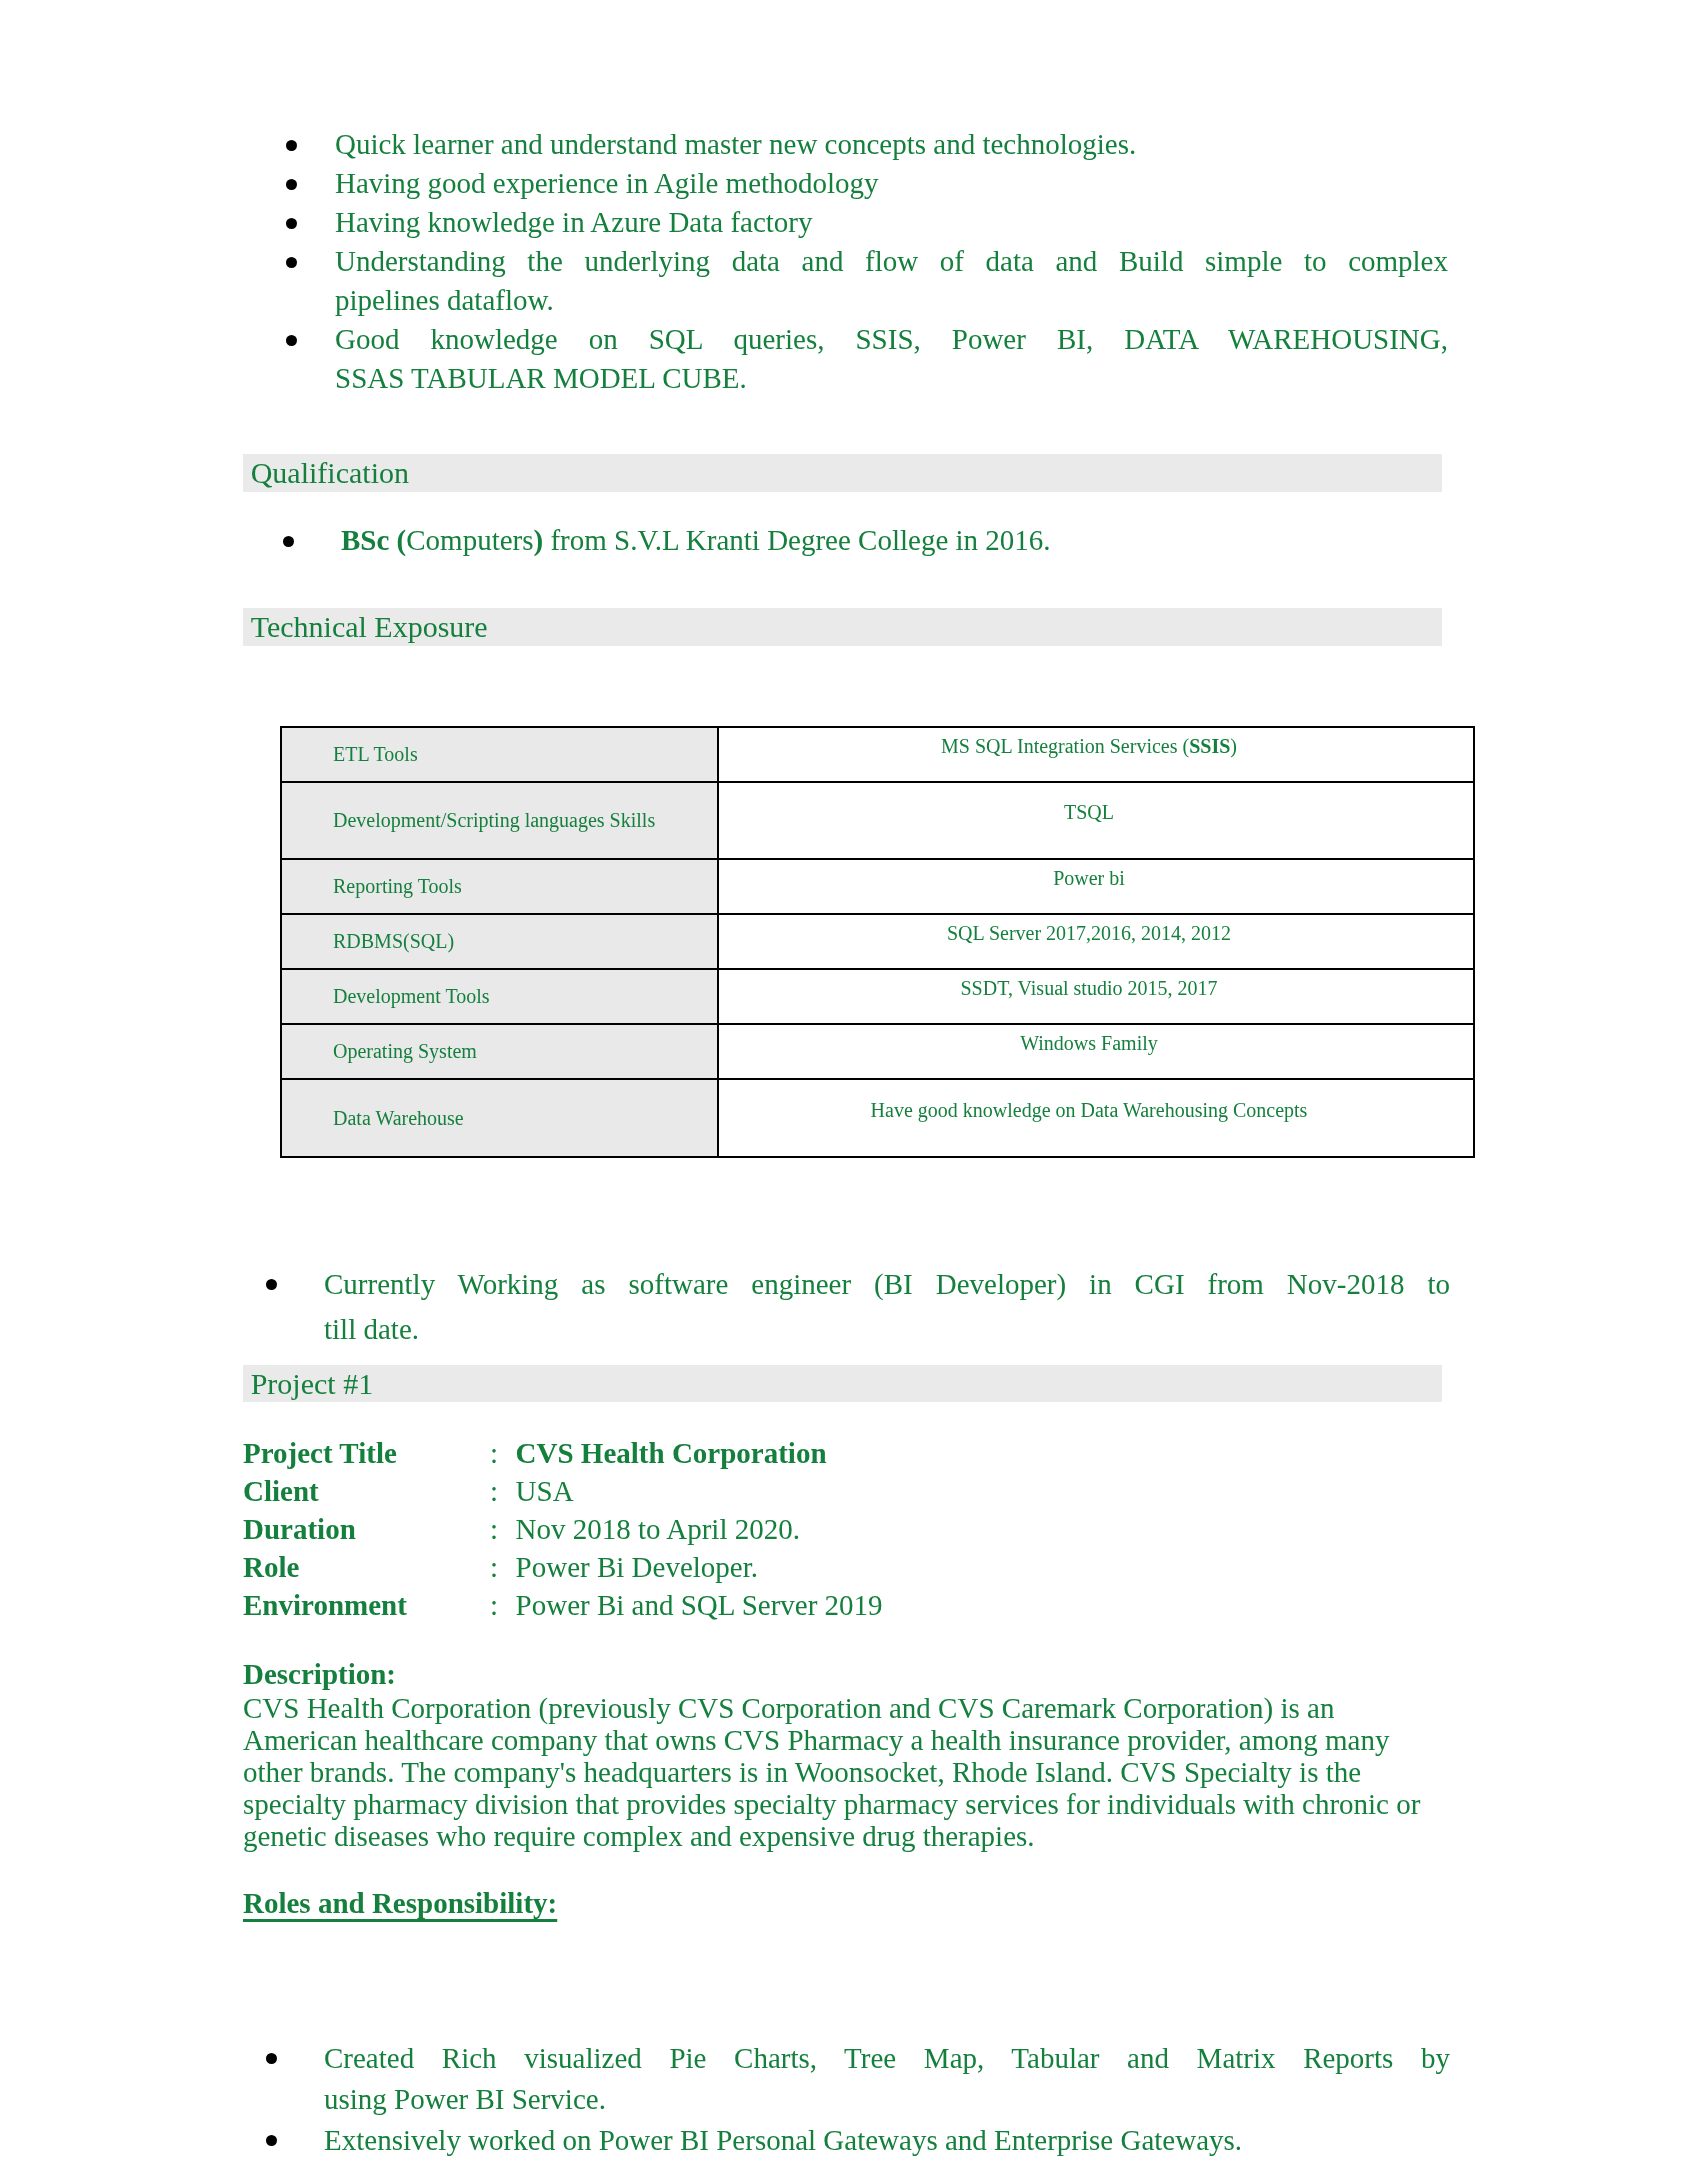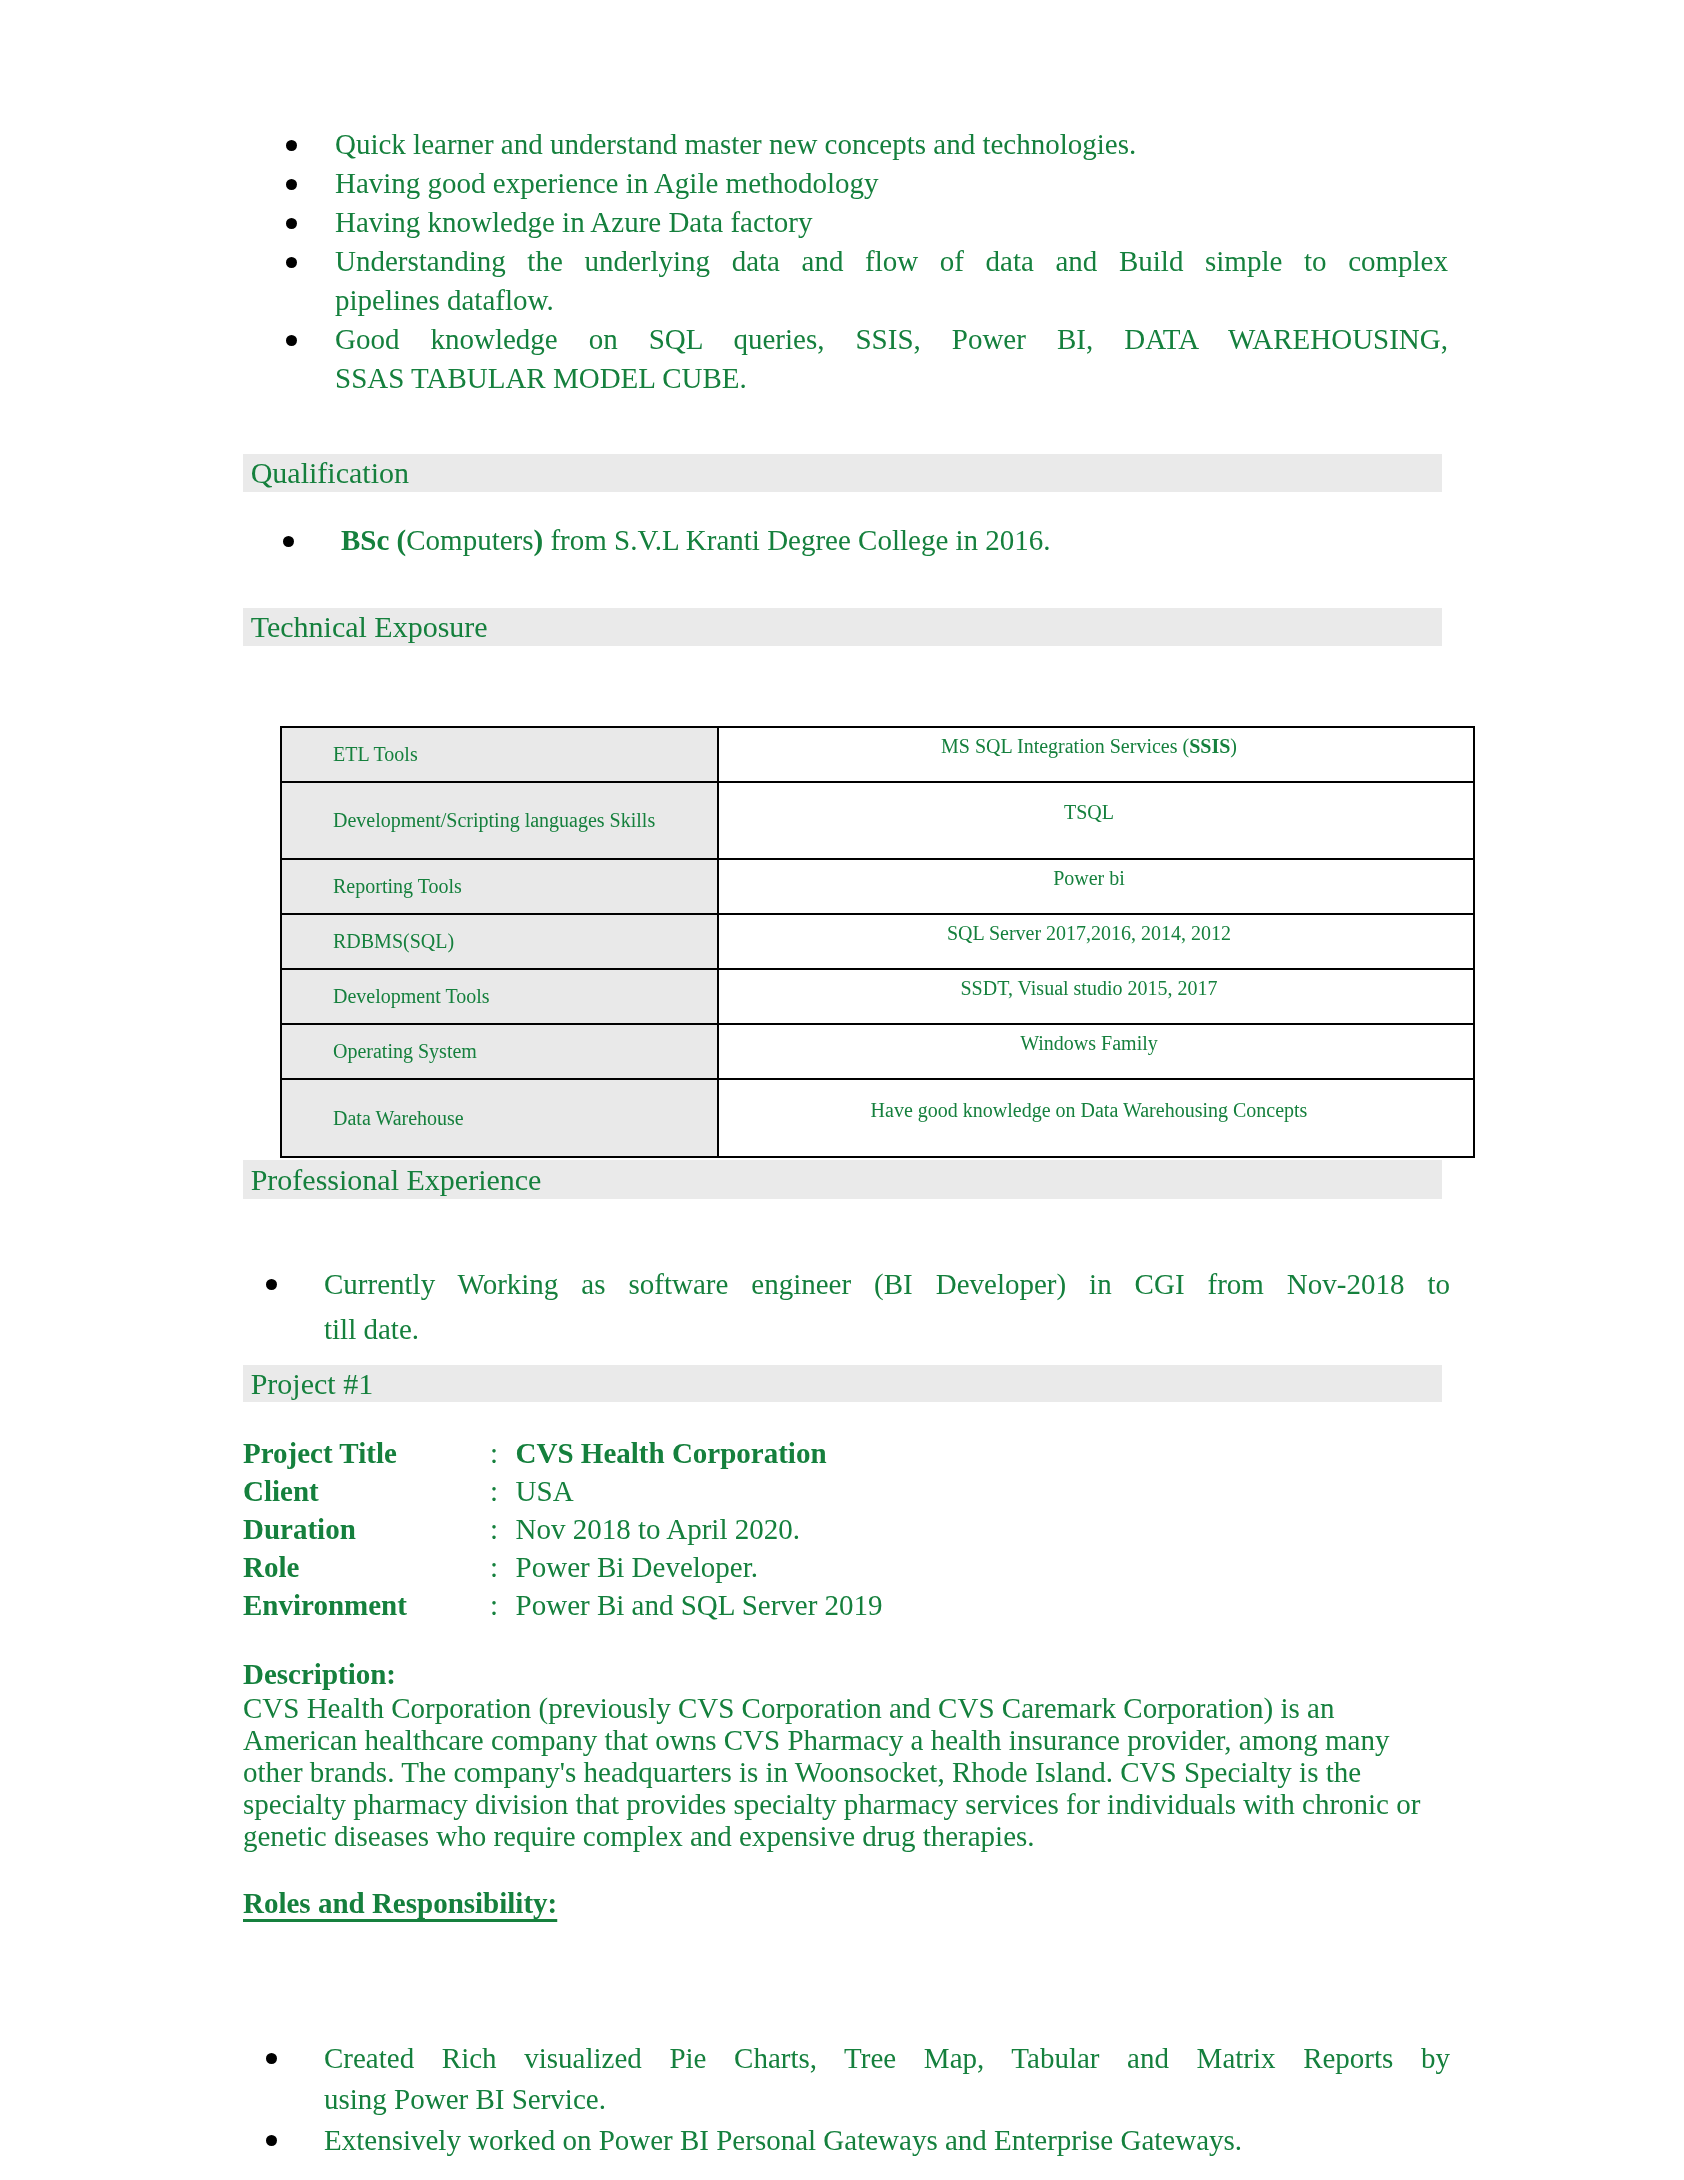--- a/index.html
+++ b/index.html
@@ -190,23 +190,20 @@
         <td class="lab">Operating System</td>
         <td class="val">Windows Family</td>
       </tr>
       <tr style="height:78px">
         <td class="lab">Data Warehouse</td>
         <td class="val">Have good knowledge on Data Warehousing Concepts</td>
       </tr>
     </tbody>
   </table>
 
-  <div class="bar" style="top:1160px;height:39px">
-    <span>Professional Experience</span>
-  </div>
 
   <ul class="blist exp-bullet">
     <li>
       <span class="dotcol">
           <i class="dg"></i>
         </span>
       <span class="btxt"><span class="jl">Currently Working as software engineer (BI Developer) in CGI from Nov-2018 to</span><span>till date.</span></span>
     </li>
   </ul>
 

